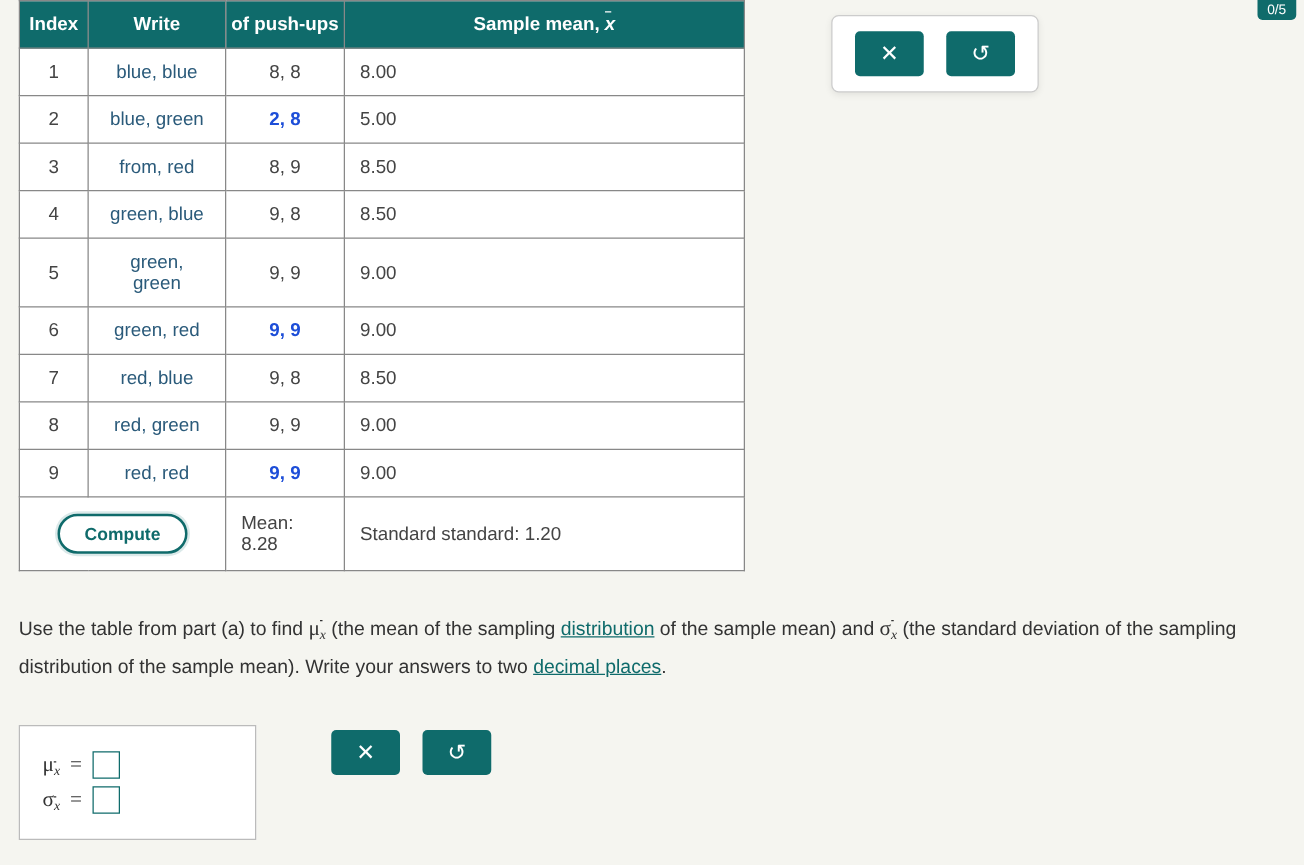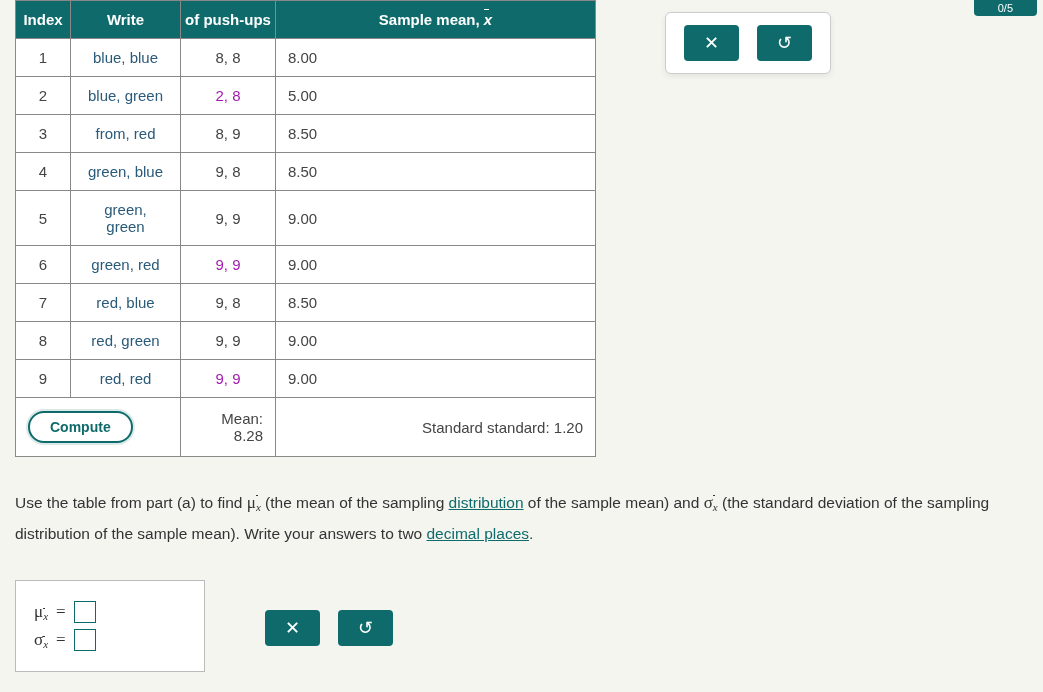--- a/index.html
+++ b/index.html
@@ -39,34 +39,34 @@
     }
     td {
       border: 1px solid #888;
       padding: 10px 12px;
       text-align: center;
       font-size: 15px;
       color: #444;
     }
     td.sample-cell { color: #2a5a7a; }
     td.mean-cell { text-align: left; }
-    .hw { color: #a21caf; font-weight: normal; }
+    .hw { color: #1d4ed8; font-weight: bold; }
     .compute-row td { padding: 12px; }
     .compute-btn {
       display: inline-block;
       background: #fff;
       color: #0f6b6b;
       font-weight: bold;
       font-size: 14px;
       border: 2px solid #0f6b6b;
       border-radius: 20px;
       padding: 6px 20px;
       box-shadow: 0 0 0 2px rgba(15,107,107,.15);
     }
-    .stats-cell { text-align: right; padding-left: 18px; }
+    .stats-cell { text-align: left; padding-left: 18px; }
     .top-btns {
       position: absolute;
       top: 12px;
       left: 665px;
       display: flex;
       gap: 18px;
       padding: 12px 18px;
       background: #fff;
       border: 1px solid #ccc;
       border-radius: 6px;
@@ -87,38 +87,38 @@
     }
     .question {
       font-size: 15.5px;
       color: #333;
       line-height: 1.9;
       margin-bottom: 31px;
     }
     .link { color: #0f6b6b; text-decoration: underline; cursor: pointer; }
     .sym { font-family: 'Times New Roman', serif; font-size: 17px; }
     .sub { font-size: 11px; font-style: italic; position: relative; top:3px; }
-    .bottom-row { display: flex; gap: 60px; align-items: center; }
+    .bottom-row { display: flex; gap: 60px; align-items: flex-start; }
     .answer-box {
       border: 1px solid #bbb;
       background: #fff;
       padding: 14px 18px;
       min-width: 190px;
     }
     .ans-line { display: flex; align-items: center; gap: 8px; margin: 6px 0; font-family:'Times New Roman', serif; font-size:17px; }
     .input-slot {
       width: 22px; height: 22px;
       border: 1.5px solid #0f6b6b;
       display: inline-block;
     }
     .bottom-btns { display: flex; gap: 18px; margin-top: 4px; }
     .score-tab {
       position: absolute; top: 0; right: 6px;
       background: #0f6b6b; color:#fff;
-      font-size: 11px; padding: 2px 24px;
+      font-size: 11px; padding: 2px 8px;
       border-radius: 0 0 4px 4px;
       text-align: right;
     }
   </style>
 </head>
 <body>
 
 <div class="score-tab">0/5</div>
 
 <div class="top-btns">
@@ -189,21 +189,21 @@
         </tr>
         <tr>
           <td>9</td>
           <td class="sample-cell">red, red</td>
           <td class="hw">9, 9</td>
           <td class="mean-cell">9.00</td>
         </tr>
       </tbody>
   <tfoot>
     <tr class="compute-row">
-      <td colspan="2" style="text-align:left;">
+      <td colspan="2" style="text-align:center;">
         <span class="compute-btn">Compute</span>
       </td>
       <td class="stats-cell">
         <span>Mean: </span><span>8.28</span>
       </td>
       <td class="stats-cell">
         <span>Standard standard: </span><span>1.20</span>
       </td>
     </tr>
   </tfoot>

